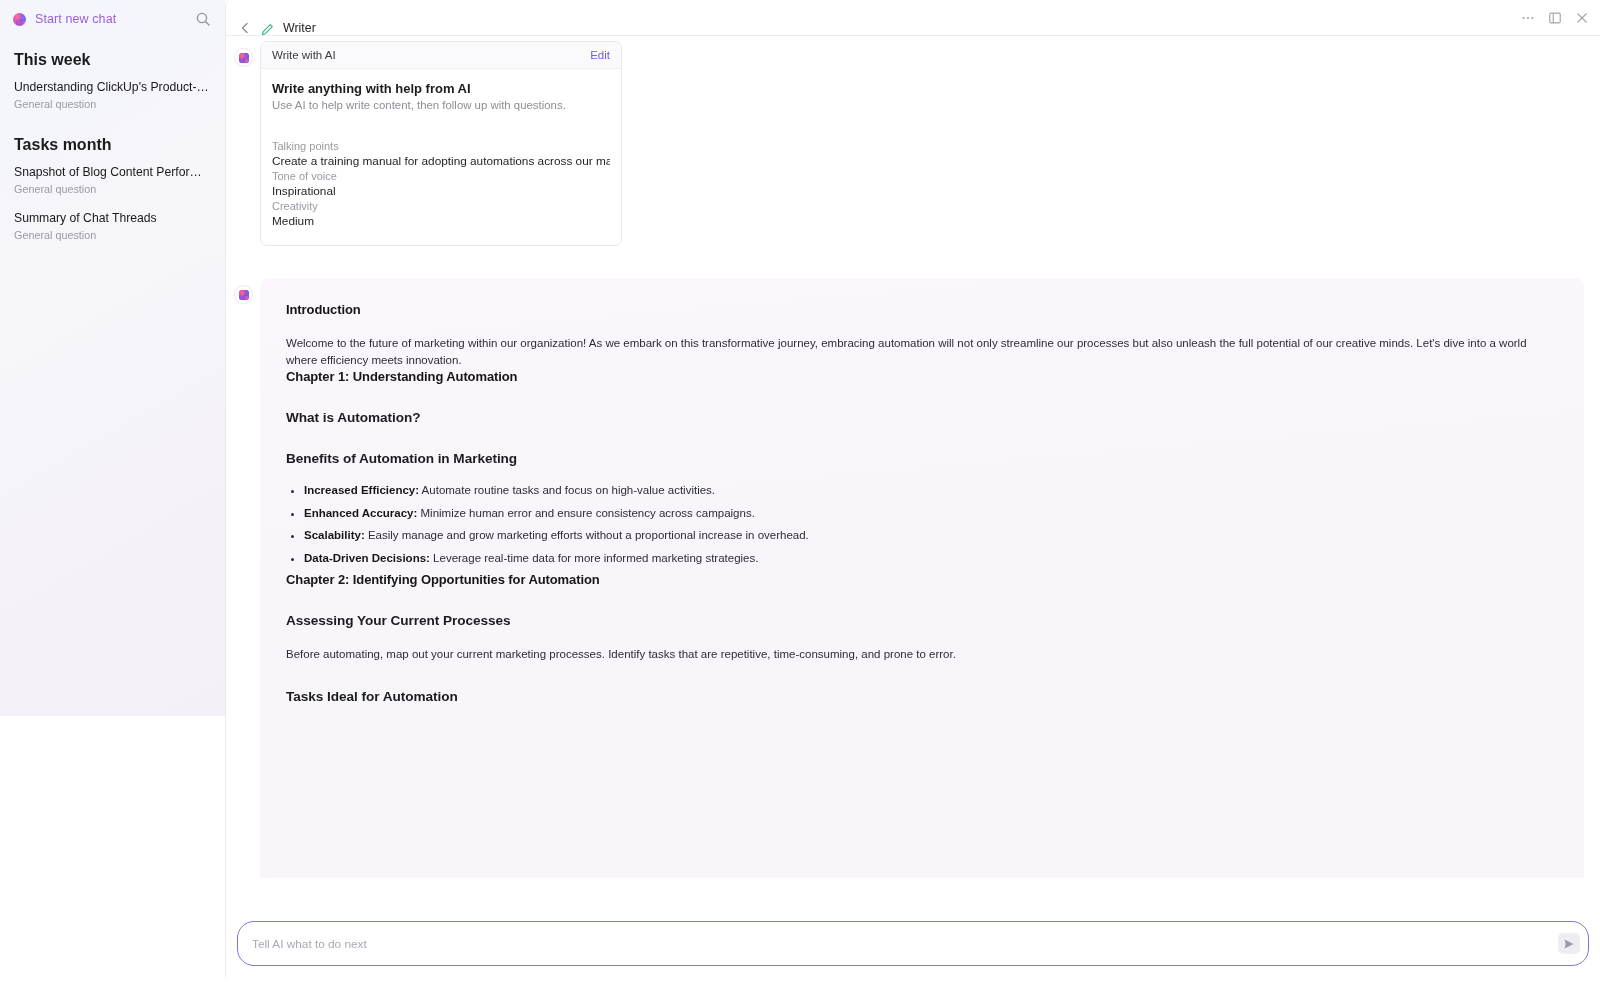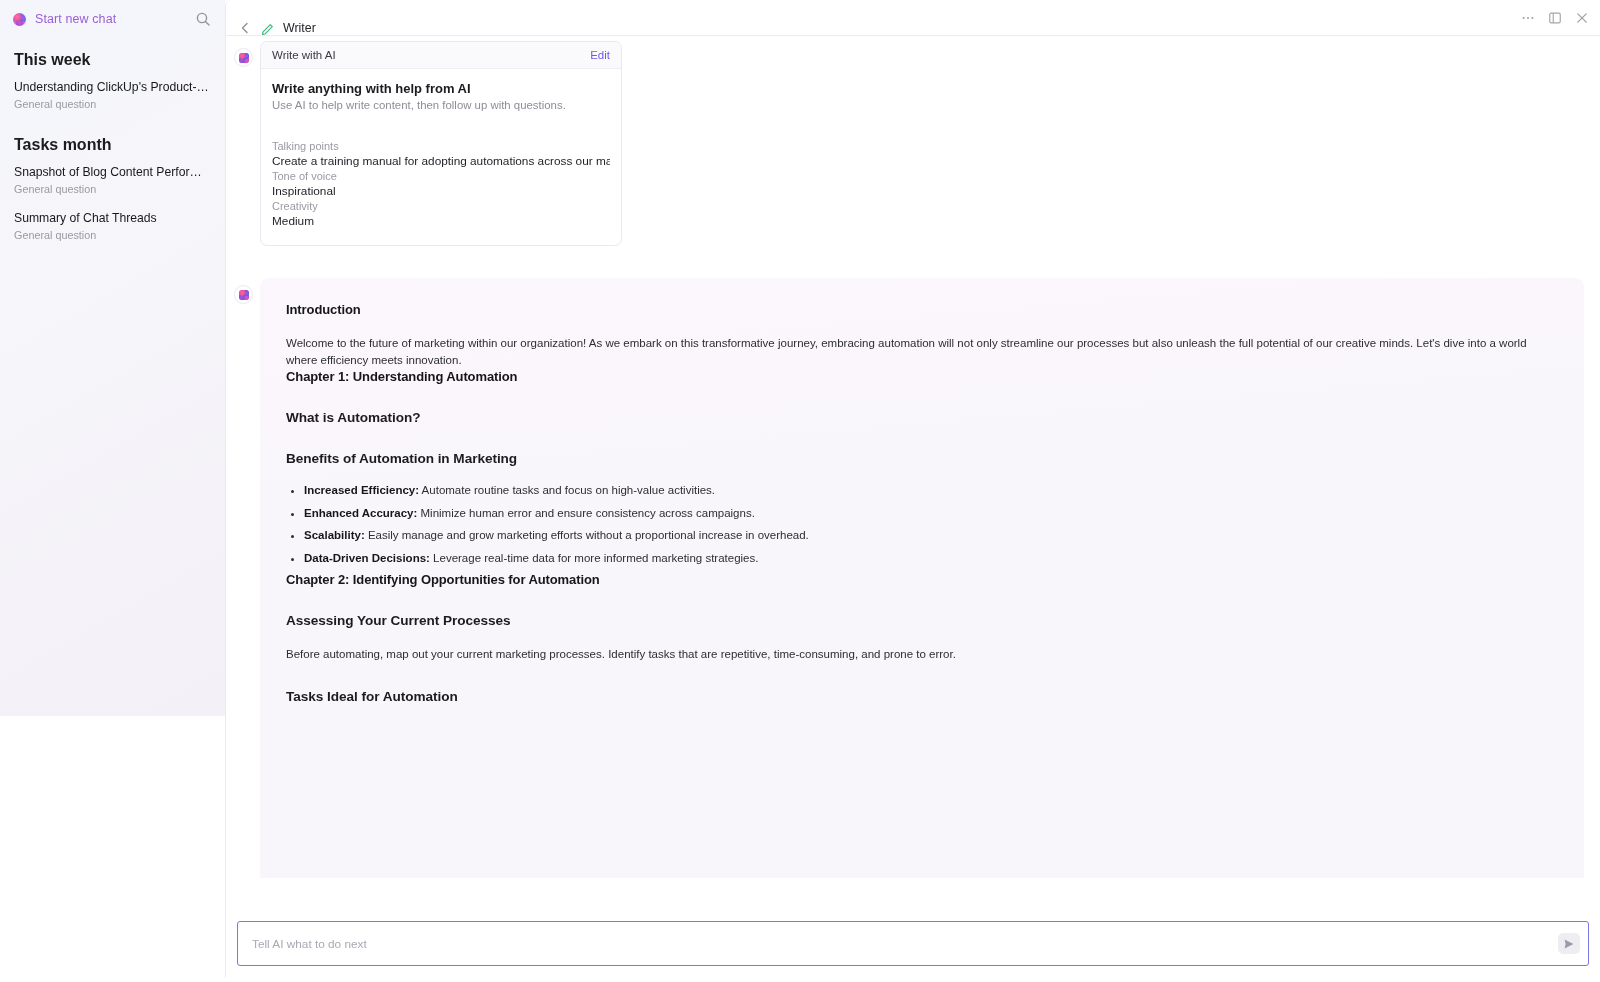--- a/index.html
+++ b/index.html
@@ -136,21 +136,21 @@
     margin-bottom: 6.5px;
   }
   .doc-ul li b { color: #16161a; font-weight: bold; }
 
   
   .composer {
     flex: 0 0 71px; background: #fff; padding: 10px 11px 16px 11px;
     position: relative; z-index: 5;
   }
   .composer-box {
-    height: 45px; border: 1px solid #7b77e8; border-radius: 3px;
+    height: 45px; border: 1px solid #7b77e8; border-radius: 17px;
     background: #fff; display: flex; align-items: center;
     padding: 0 8px 0 14px; position: relative;
   }
   .composer-input {
     flex: 1; border: none; outline: none; background: transparent;
     font-family: "Liberation Sans", sans-serif;
     font-size: 11.8px; color: #22222a;
   }
   .composer-input::placeholder { color: #a9a9b4; }
   .send-btn {

